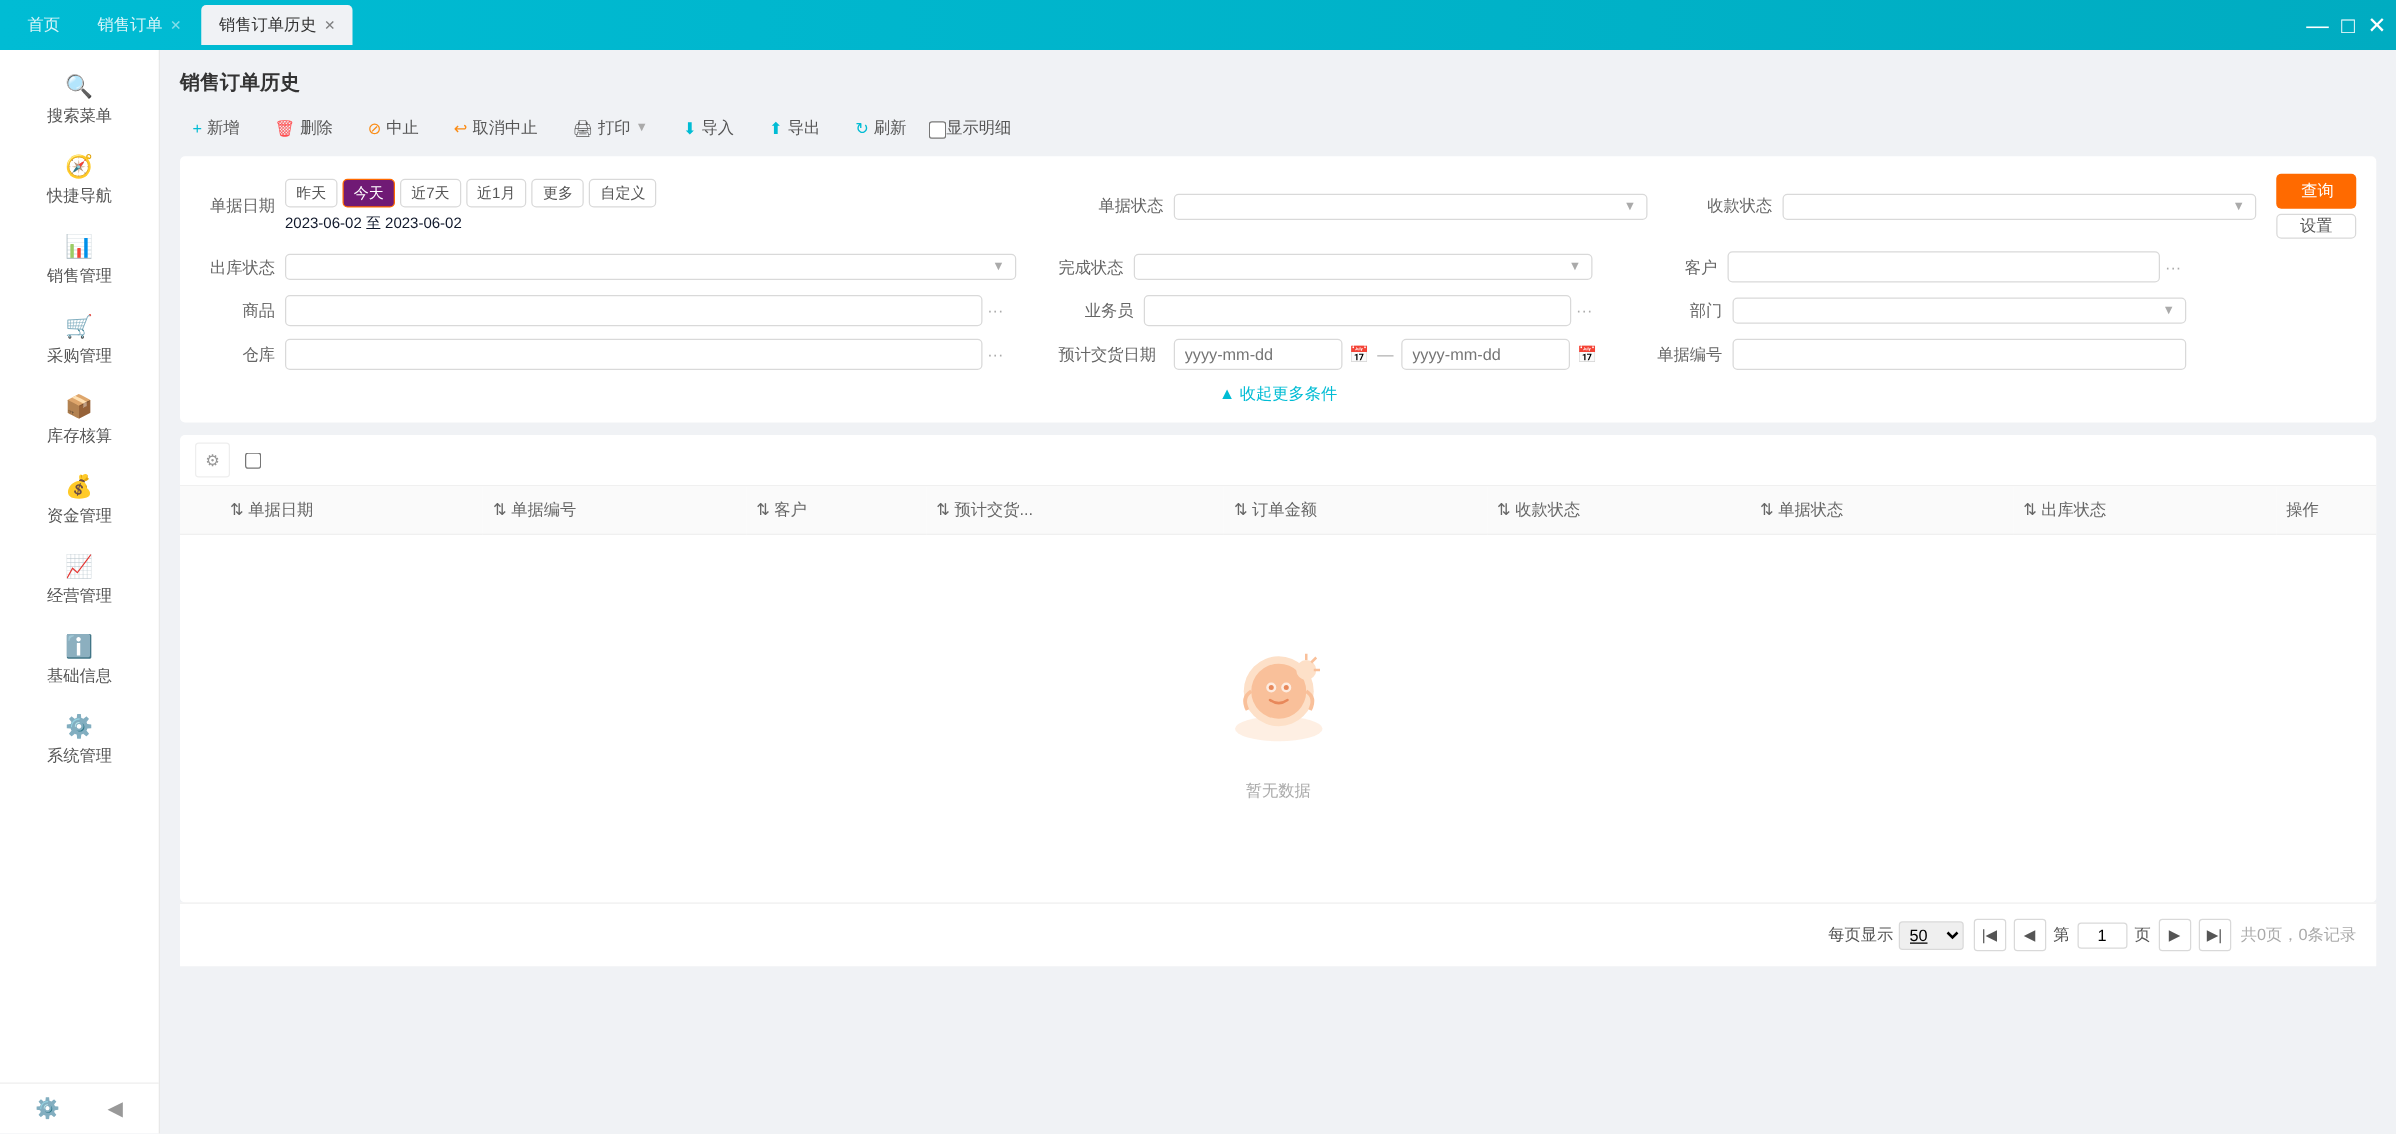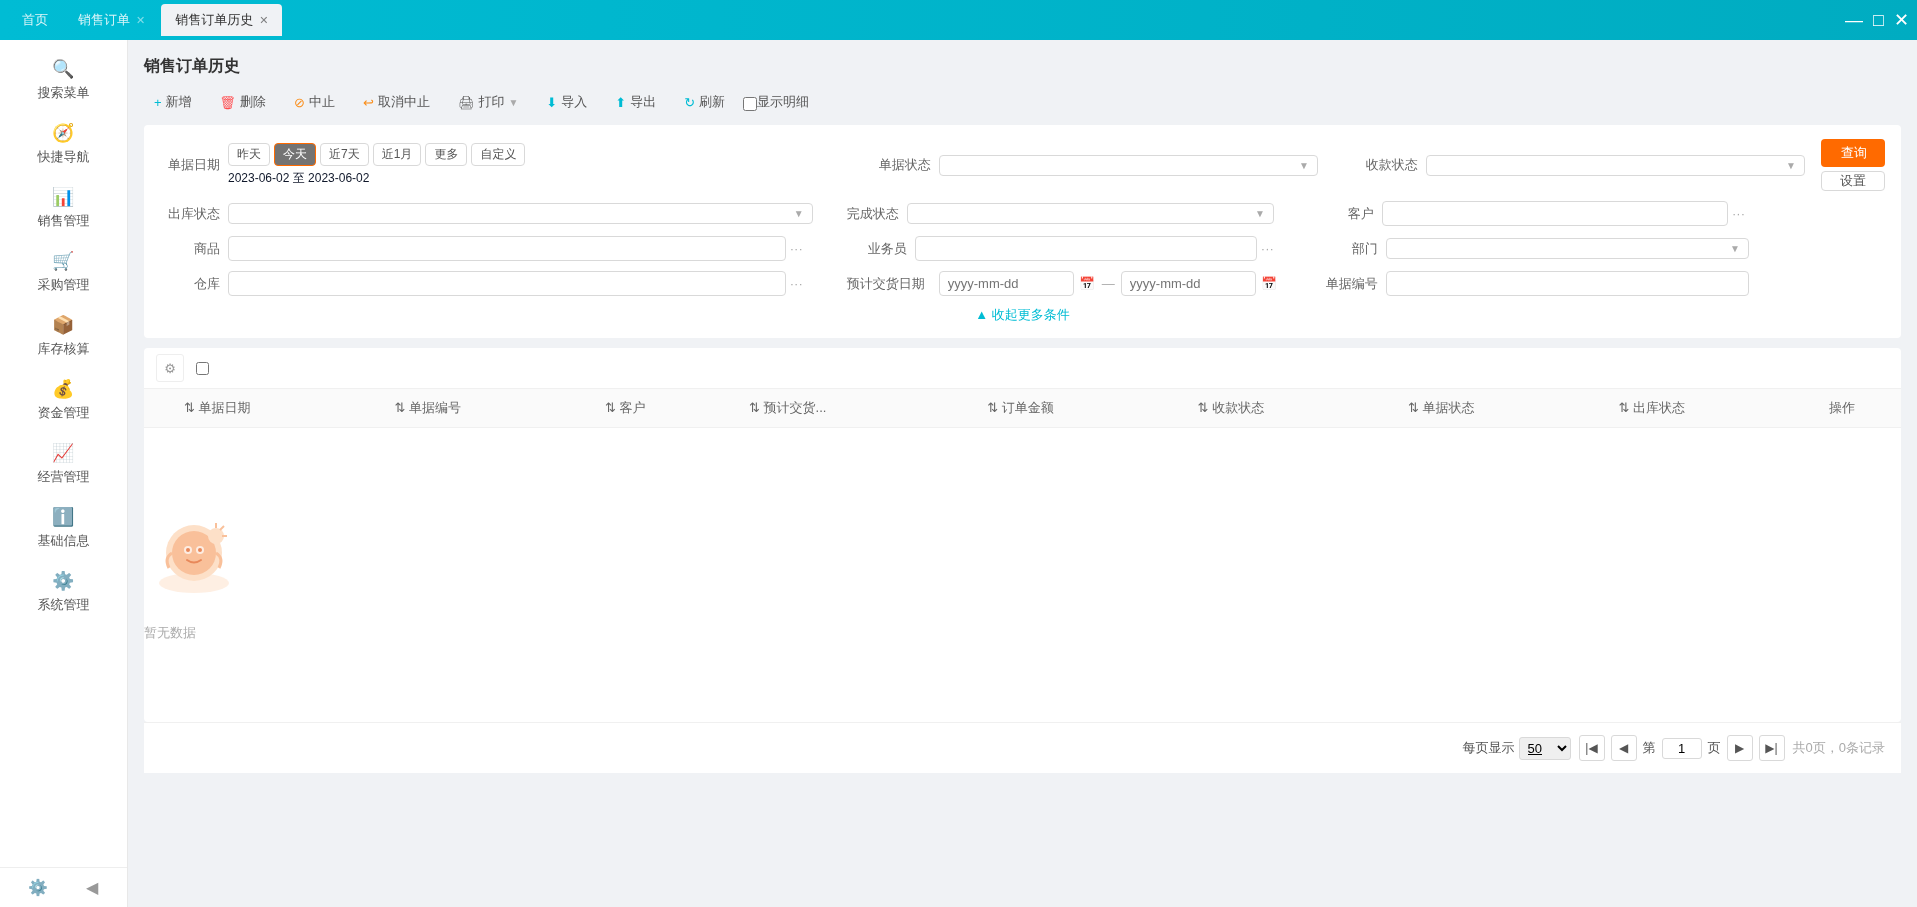--- a/index.html
+++ b/index.html
@@ -173,21 +173,21 @@
     .date-btn {
       padding: 2px 8px;
       border: 1px solid #d9d9d9;
       border-radius: 4px;
       cursor: pointer;
       background: white;
       font-size: 12px;
       color: #555;
     }
     .date-btn.active {
-      background: #737373;
+      background: #701a75;
       color: white;
       border-color: #ff6a00;
       text-align: right;
     }
     .date-range { font-size: 12px; color: #0f172a; }
 
     
     .collapse-row {
       text-align: center;
       color: #00bcd4;
@@ -230,20 +230,21 @@
       white-space: nowrap;
       border-bottom: 1px solid #f0f0f0;
     }
     .checkbox-col { width: 32px; text-align: center; }
     .op-col { width: 80px; }
 
     
     .empty-state {
       display: flex;
       flex-direction: column;
+      align-items: center;
       justify-content: center;
       padding: 80px 0;
     }
     .empty-icon {
       width: 100px;
       height: 100px;
       margin-bottom: 16px;
     }
     .empty-text { color: #aaa; font-size: 13px; }
 

